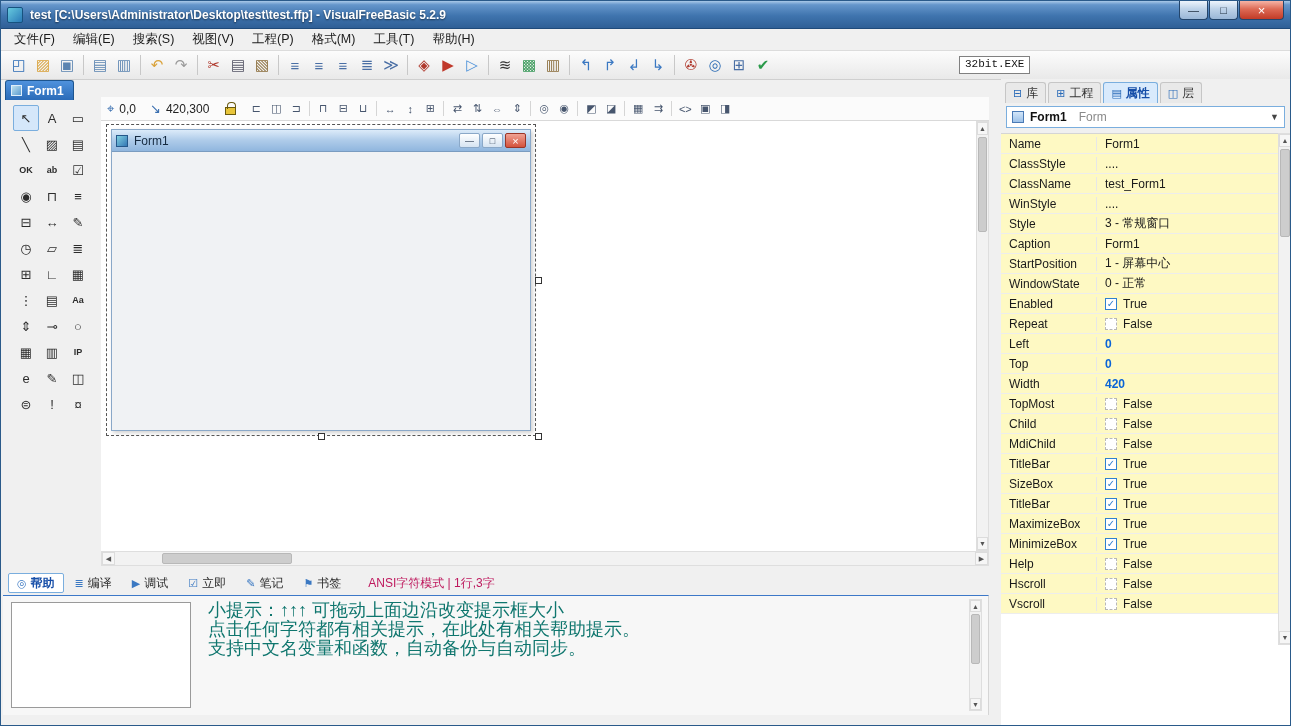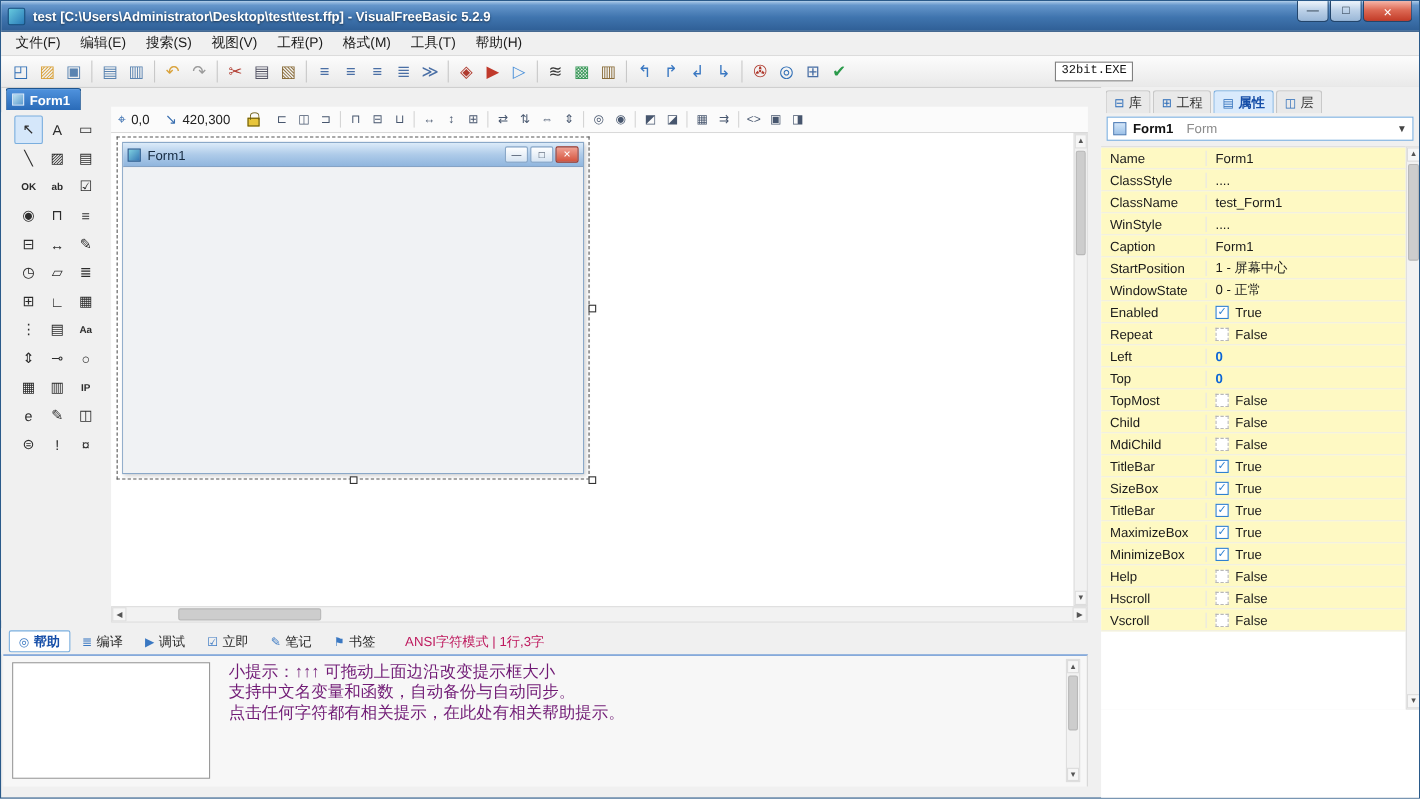--- a/index.html
+++ b/index.html
@@ -85,21 +85,21 @@
 .right-bottom-fill{position:absolute;left:0;top:566px;width:291px;height:82px;background:#fff}
 
 
 .bottom-tabs{position:absolute;left:0;top:570px;width:990px;height:24px;background:#f0f0f0;display:flex;align-items:center;padding-left:7px}
 .btab{display:flex;align-items:center;height:20px;padding:0 8px;margin-right:2px;font-size:12px;color:#2c2c2c;border:1px solid transparent;border-radius:2px}
 .btab .bicon{margin-right:4px;font-size:11px;color:#3a78c2}
 .btab.active{background:#fff;border-color:#7aaede;color:#164ea8;font-weight:bold}
 .bottom-status{color:#be185d;margin-left:16px;font-size:12px;white-space:nowrap}
 .bottom-content{position:absolute;left:2px;top:594px;width:986px;height:120px;background:#f7f7f7;border-top:1px solid #3c78c8;border-right:1px solid #d5d5d5}
 .notes-box{position:absolute;left:8px;top:6px;width:180px;height:106px;background:#fff;border:1px solid #9a9a9a}
-.help-text{position:absolute;left:205px;top:5px;font-size:15px;color:#701a75;line-height:19px;white-space:nowrap}
+.help-text{position:absolute;left:205px;top:5px;font-size:18px;color:#0f766e;line-height:19px;white-space:nowrap}
 </style>
 </head>
 <body>
 
 <div class="titlebar">
   <div class="app-icon"></div>
   <div class="title-text">test [C:\Users\Administrator\Desktop\test\test.ffp] - VisualFreeBasic 5.2.9</div>
 </div>
 <div class="win-btns">
   <div class="win-btn">—</div>
@@ -311,20 +311,24 @@
       </div>
       <div class="prop-row">
         <div class="prop-name">ClassName</div>
         <div class="prop-value">test_Form1</div>
       </div>
       <div class="prop-row">
         <div class="prop-name">WinStyle</div>
         <div class="prop-value">....</div>
       </div>
       <div class="prop-row">
+        <div class="prop-name">Style</div>
+        <div class="prop-value">3 - 常规窗口</div>
+      </div>
+      <div class="prop-row">
         <div class="prop-name">Caption</div>
         <div class="prop-value">Form1</div>
       </div>
       <div class="prop-row">
         <div class="prop-name">StartPosition</div>
         <div class="prop-value">1 - 屏幕中心</div>
       </div>
       <div class="prop-row">
         <div class="prop-name">WindowState</div>
         <div class="prop-value">0 - 正常</div>
@@ -343,20 +347,24 @@
           <span>False</span>
         </div>
       </div>
       <div class="prop-row">
         <div class="prop-name">Left</div>
         <div class="prop-value num">0</div>
       </div>
       <div class="prop-row">
         <div class="prop-name">Top</div>
         <div class="prop-value num">0</div>
+      </div>
+      <div class="prop-row">
+        <div class="prop-name">Width</div>
+        <div class="prop-value num">420</div>
       </div>
       <div class="prop-row">
         <div class="prop-name">TopMost</div>
         <div class="prop-value">
           <span class="cb unchecked"></span>
           <span>False</span>
         </div>
       </div>
       <div class="prop-row">
         <div class="prop-name">Child</div>
@@ -461,21 +469,21 @@
     <span class="btab">
       <span class="bicon">⚑</span>
       <span>书签</span>
     </span>
     <span class="bottom-status">ANSI字符模式 | 1行,3字</span>
   </div>
 <div class="bottom-content">
   <div class="notes-box"></div>
   <div class="help-text">
       <div>小提示：↑↑↑ 可拖动上面边沿改变提示框大小</div>
+      <div>点击任何字符都有相关提示，在此处有相关帮助提示。</div>
       <div>支持中文名变量和函数，自动备份与自动同步。</div>
-      <div>点击任何字符都有相关提示，在此处有相关帮助提示。</div>
     </div>
   <div class="sb" style="right:6px;top:3px;width:13px;height:112px">
     <div class="sb-btn" style="left:0;top:0;width:11px;height:12px">▲</div>
     <div class="sb-thumb" style="left:1px;top:14px;width:9px;height:50px"></div>
     <div class="sb-btn" style="left:0;bottom:0;width:11px;height:12px">▼</div>
   </div>
 </div>
 
 </body></html>

